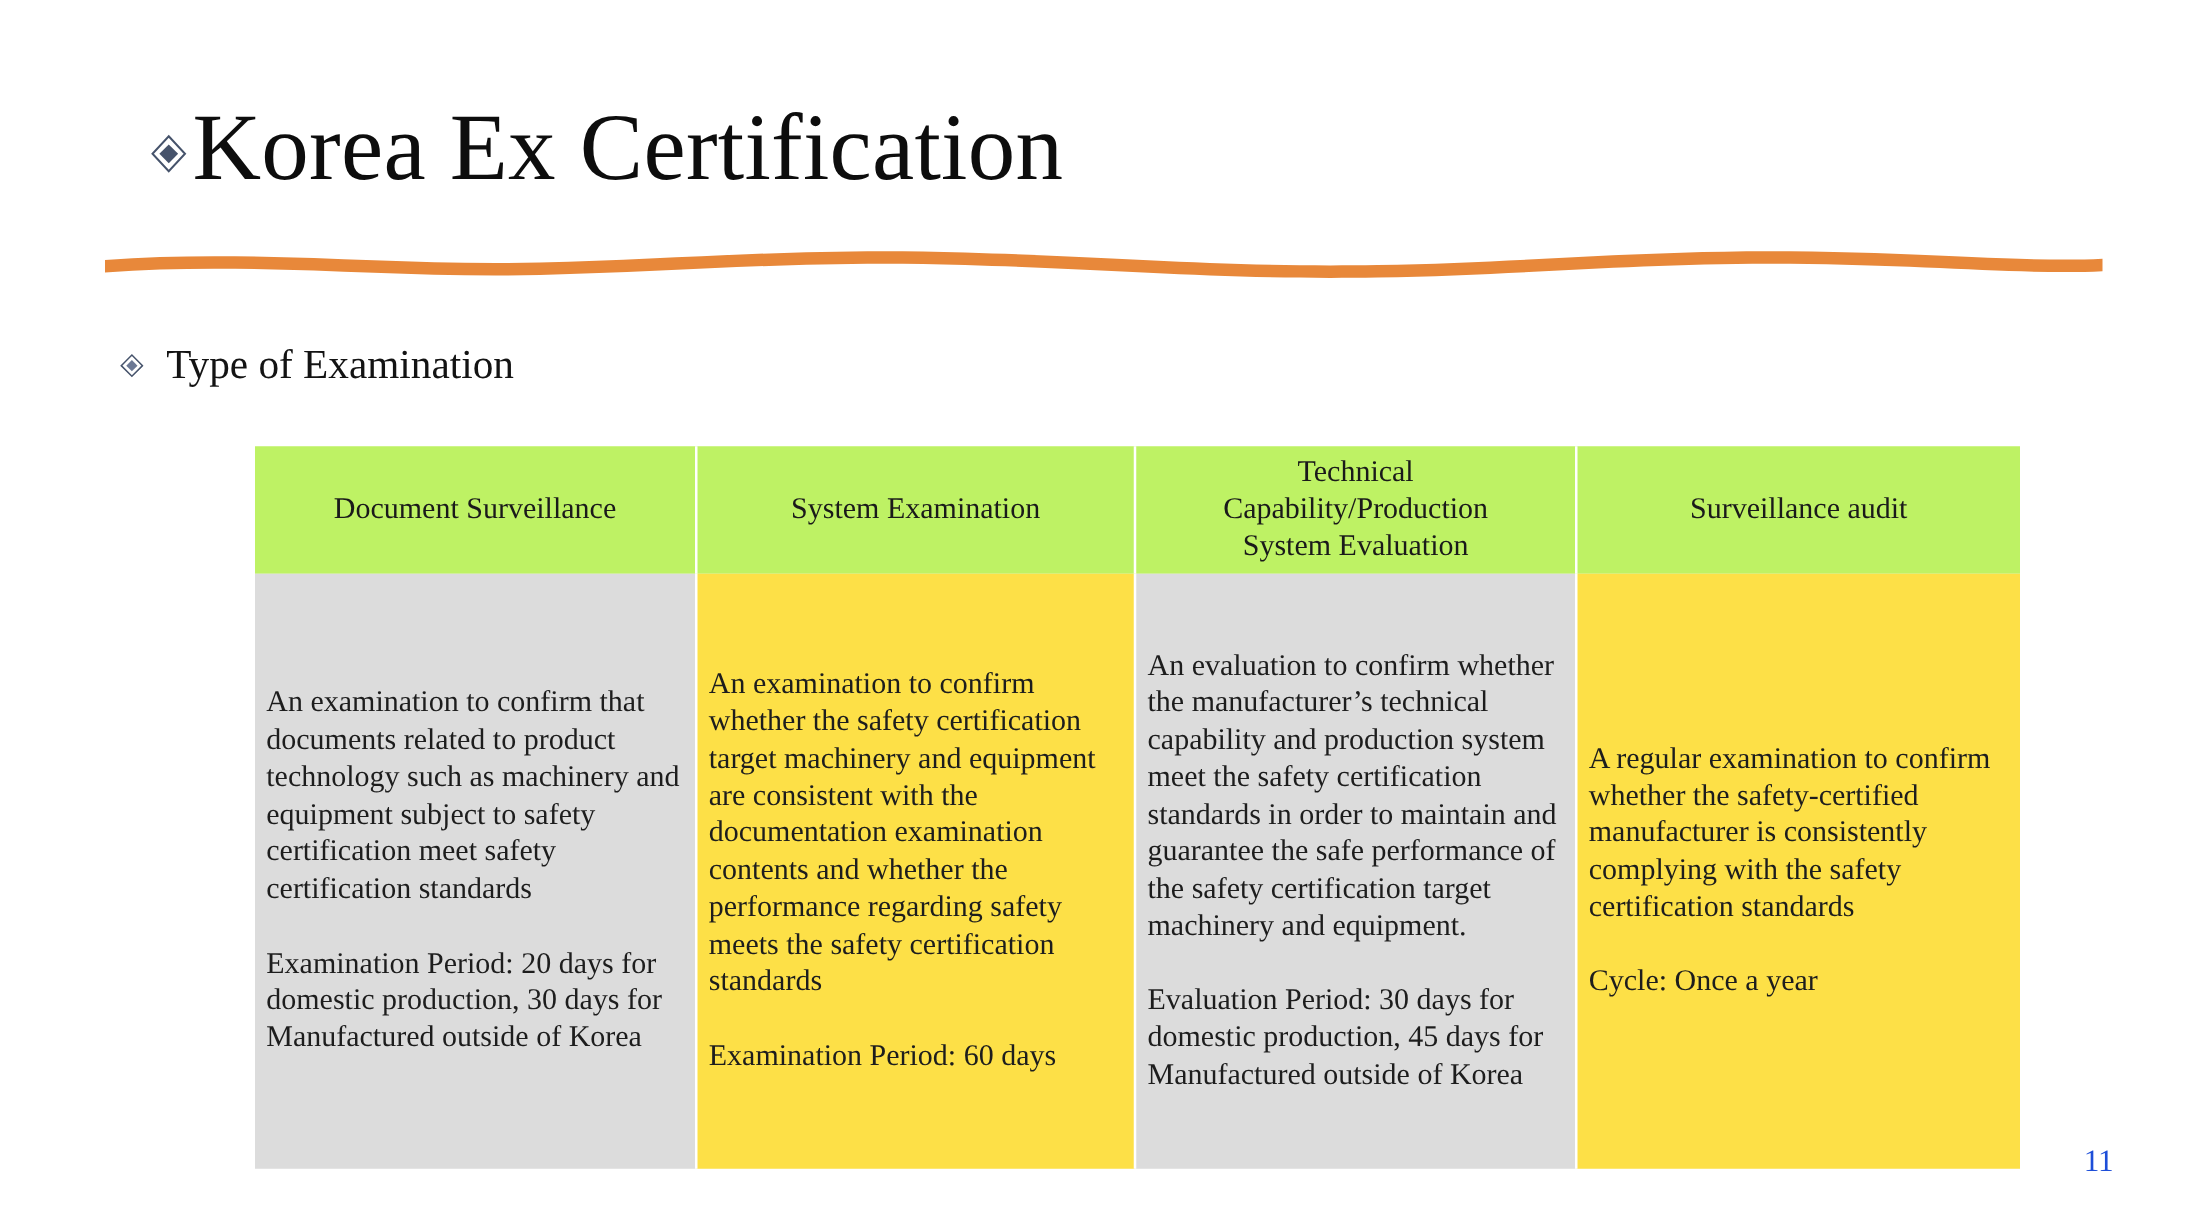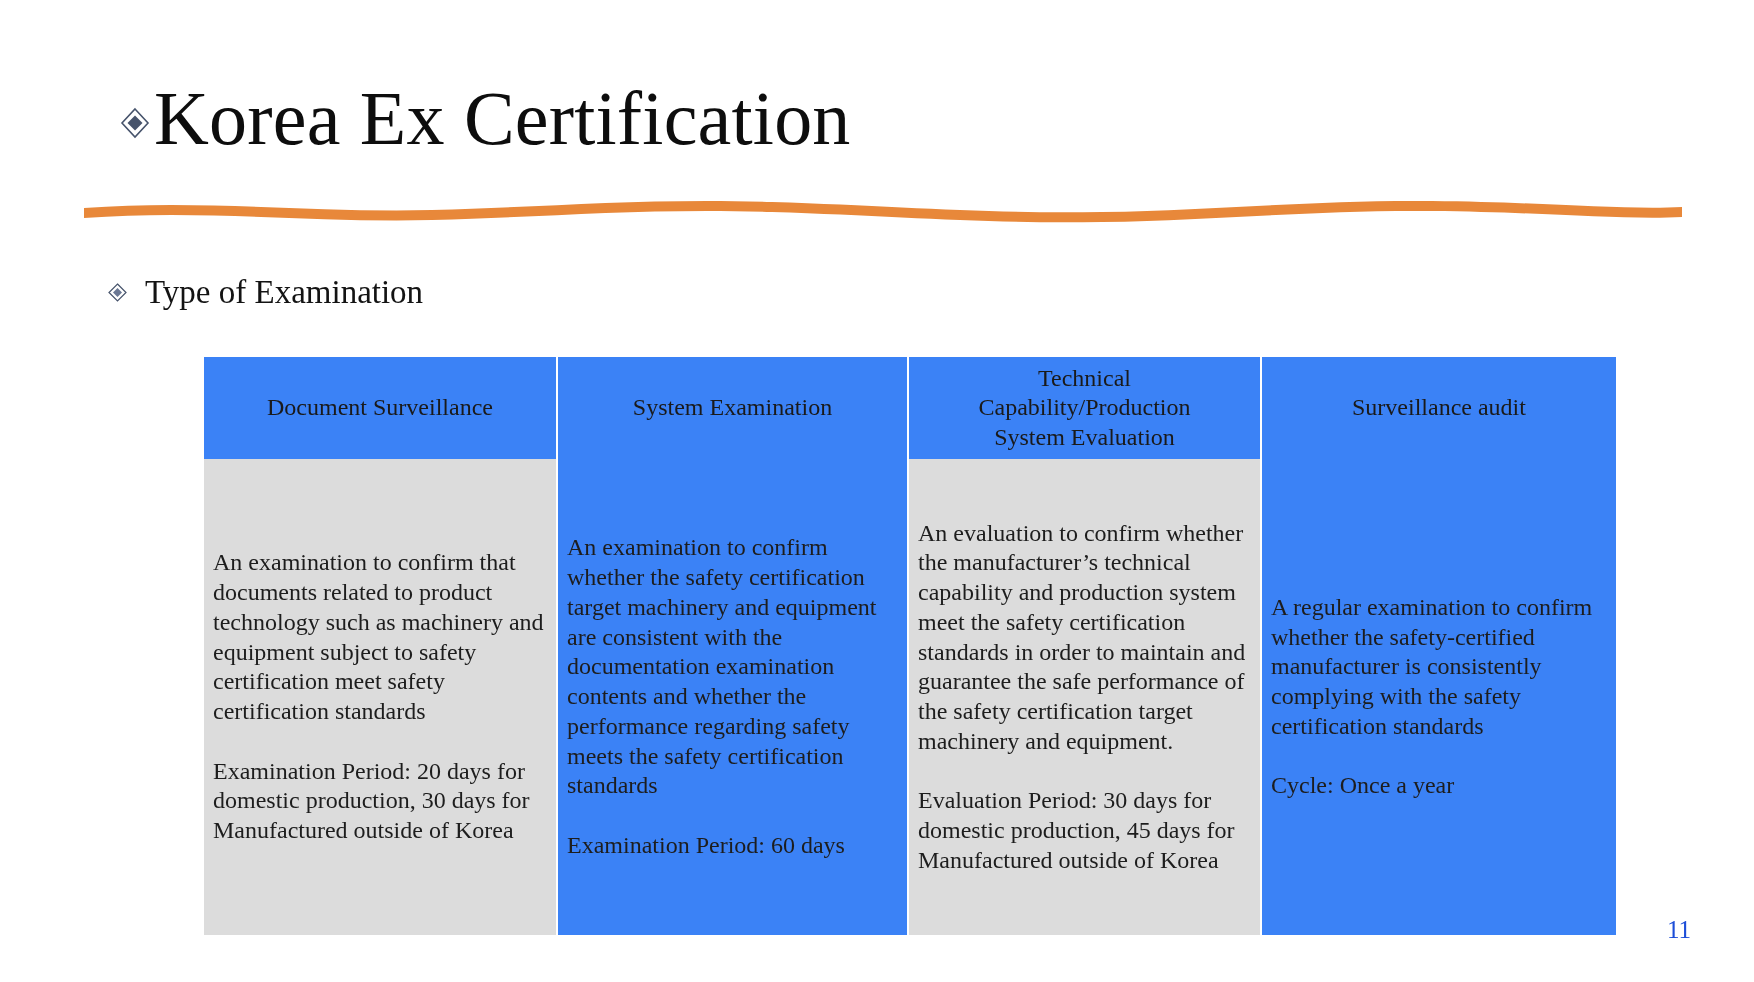--- a/index.html
+++ b/index.html
@@ -54,21 +54,21 @@
     position: absolute;
     left: 82px;
     top: 188px;
     width: 1602px;
     height: 40px;
   }
 
   
   .subtitle-row {
     position: absolute;
-    left: 108px;
+    left: 96px;
     top: 274px;
     display: flex;
     align-items: center;
     white-space: nowrap;
   }
   .subtitle-bullet {
     width: 19px;
     height: 19px;
     flex: 0 0 auto;
     margin-right: 18px;
@@ -88,21 +88,21 @@
     width: 1412px;
     border-collapse: collapse;
     table-layout: fixed;
   }
   .table col.c1 { width: 353px; }
   .table col.c2 { width: 351px; }
   .table col.c3 { width: 353px; }
   .table col.c4 { width: 355px; }
 
   .table th {
-    background: #3b82f6;
+    background: #bef264;
     border-right: 2px solid #ffffff;
     font-weight: 400;
     font-size: 24px;
     line-height: 1.22;
     color: #1a1a1a;
     text-align: center;
     vertical-align: middle;
     height: 94px;
     padding: 4px 8px;
     margin-top: 24px;
@@ -114,21 +114,21 @@
     line-height: 1.24;
     color: #1d1d1d;
     vertical-align: middle;
     padding: 10px 10px 10px 9px;
     border-right: 2px solid #ffffff;
     height: 456px;
   }
   .table td:last-child { border-right: none; }
 
   .cell-gray { background: #dcdcdc; }
-  .cell-blue { background: #3b82f6; }
+  .cell-blue { background: #fde047; }
 
   .cell-text {
     white-space: pre-wrap;
     display: block;
   }
   .cell-top { vertical-align: top; padding-top: 28px; }
 
   
   .page-number {
     position: absolute;

